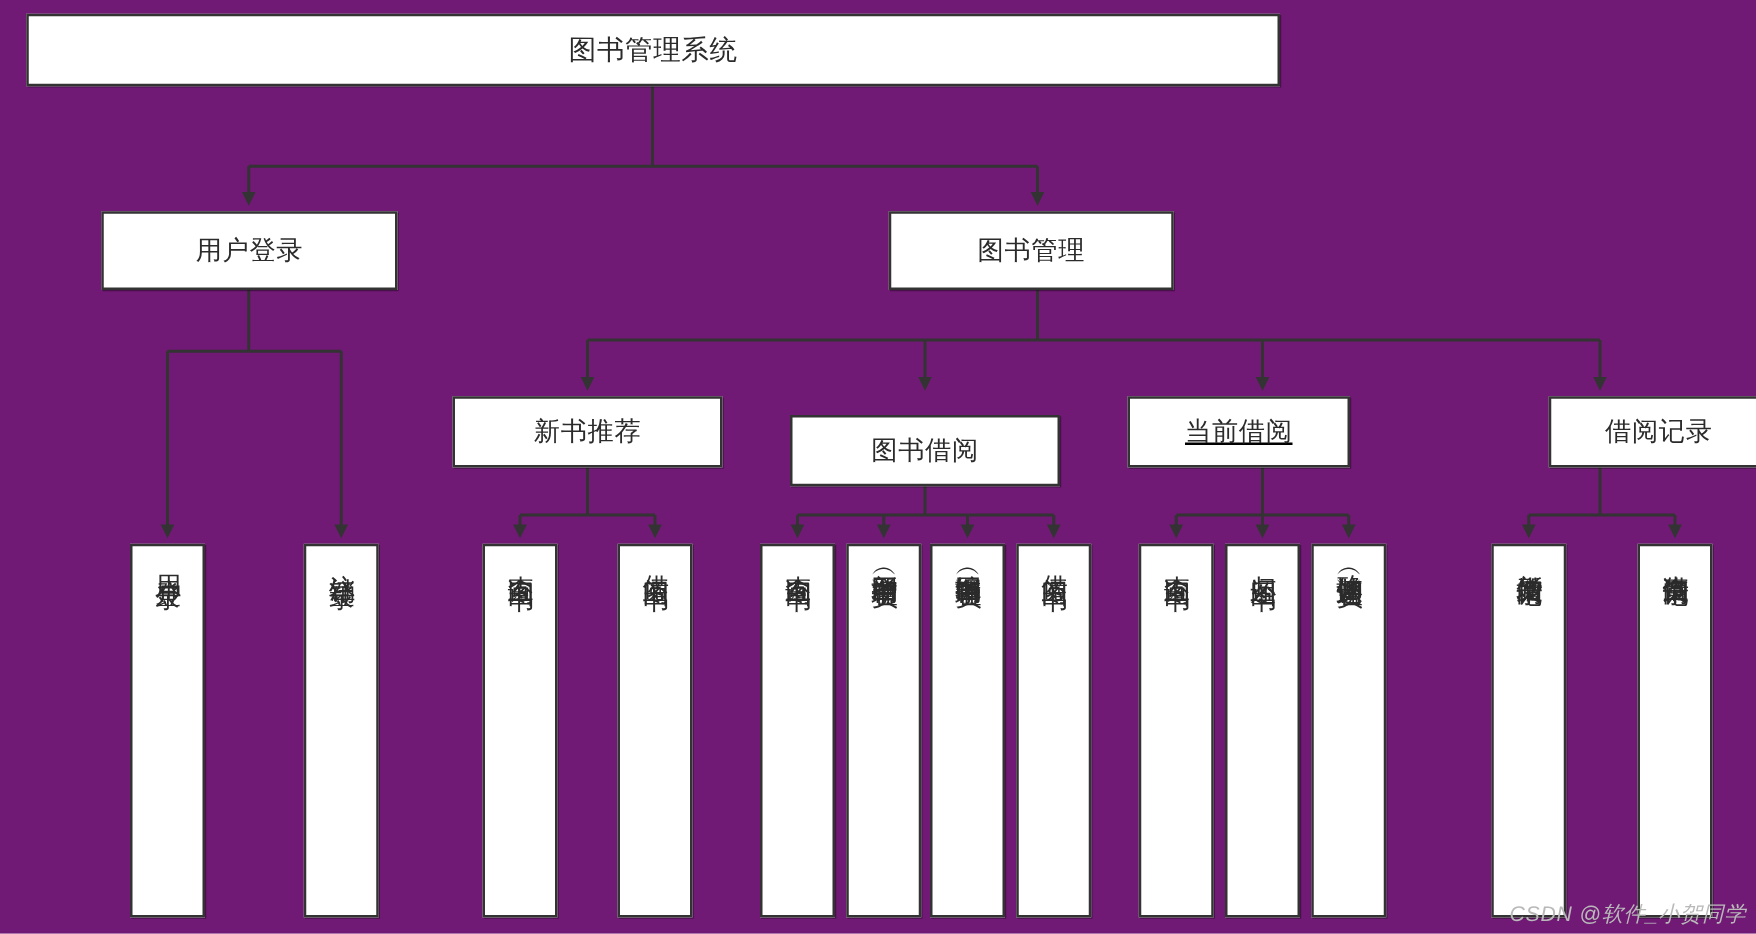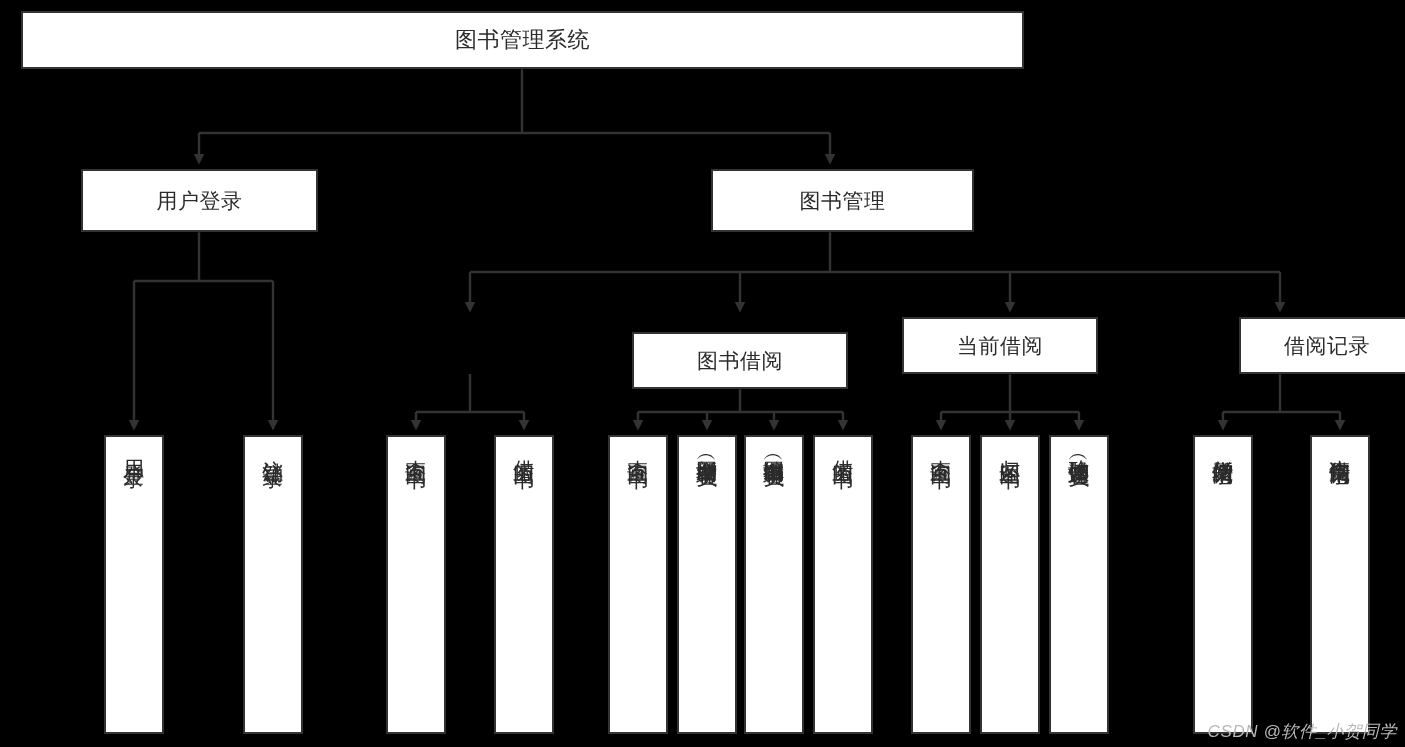--- a/index.html
+++ b/index.html
@@ -1,17 +1,17 @@
 <!DOCTYPE html>
 <html><head>
 <meta charset="utf-8">
 <style>
   html,body{margin:0;padding:0;background:#ffffff;}
   body{width:1405px;height:747px;font-family:"Liberation Sans","DejaVu Sans",sans-serif;}
-  #stage{position:relative;width:1405px;height:747px;overflow:hidden;background:#000000;}
+  #stage{position:relative;width:1405px;height:747px;overflow:hidden;background:#701a75;}
   svg#wires{position:absolute;left:0;top:0;width:1405px;height:747px;}
   .node{position:absolute;box-sizing:border-box;background:#ffffff;border:2px solid #333333;
         box-shadow:1px 1px 0 rgba(0,0,0,.35);display:flex;align-items:center;justify-content:center;}
   .node .lbl{color:#2b2b2b;font-size:21px;line-height:1.12;white-space:nowrap;letter-spacing:.5px;}
   .node.root .lbl{font-size:22px;}
   .node.leaf{align-items:flex-start;justify-content:center;padding-top:6px;}
   .node.leaf .lbl{writing-mode:vertical-rl;text-orientation:upright;font-size:21px;
         letter-spacing:3px;white-space:normal;}
   .node.leaf.tall .lbl{letter-spacing:1px;}
   #watermark{position:absolute;right:8px;bottom:4px;color:#b9b9b9;font-size:17px;
@@ -72,28 +72,31 @@
     </g>
   </svg>
 
   <div class="node root" style="left:21px;top:11px;width:1003px;height:58px;">
     <span class="lbl">图书管理系统</span>
   </div>
 
   <div class="node" style="left:81px;top:169px;width:237px;height:63px;">
     <span class="lbl">用户登录</span>
   </div>
-  <div class="node" style="left:711px;top:169px;width:263px;height:63px;">
+  <div class="node" style="left:711px;top:169px;width:228px;height:63px;">
     <span class="lbl">图书管理</span>
   </div>
 
+  <div class="node" style="left:362px;top:317px;width:216px;height:57px;">
+    <span class="lbl">新书推荐</span>
+  </div>
   <div class="node" style="left:632px;top:332px;width:216px;height:57px;">
     <span class="lbl">图书借阅</span>
   </div>
-  <div class="node" style="left:902px;top:317px;width:196px;height:57px;">
+  <div class="node" style="left:902px;top:317px;width:178px;height:57px;text-decoration:underline;">
     <span class="lbl">当前借阅</span>
   </div>
   <div class="node" style="left:1239px;top:317px;width:176px;height:57px;">
     <span class="lbl">借阅记录</span>
   </div>
 
   <div class="node leaf" style="left:104px;top:435px;width:60px;height:299px;">
     <span class="lbl">用户登录</span>
   </div>
   <div class="node leaf" style="left:243px;top:435px;width:60px;height:299px;">

